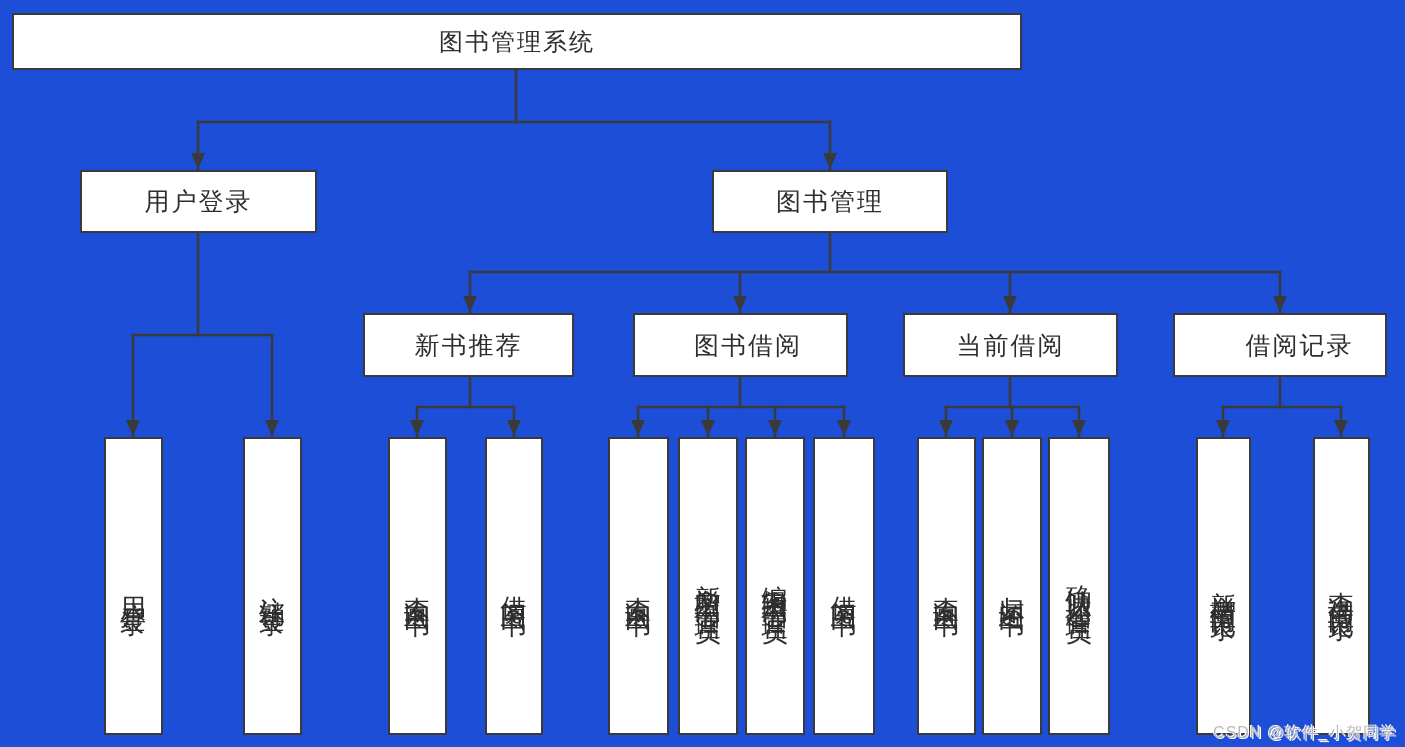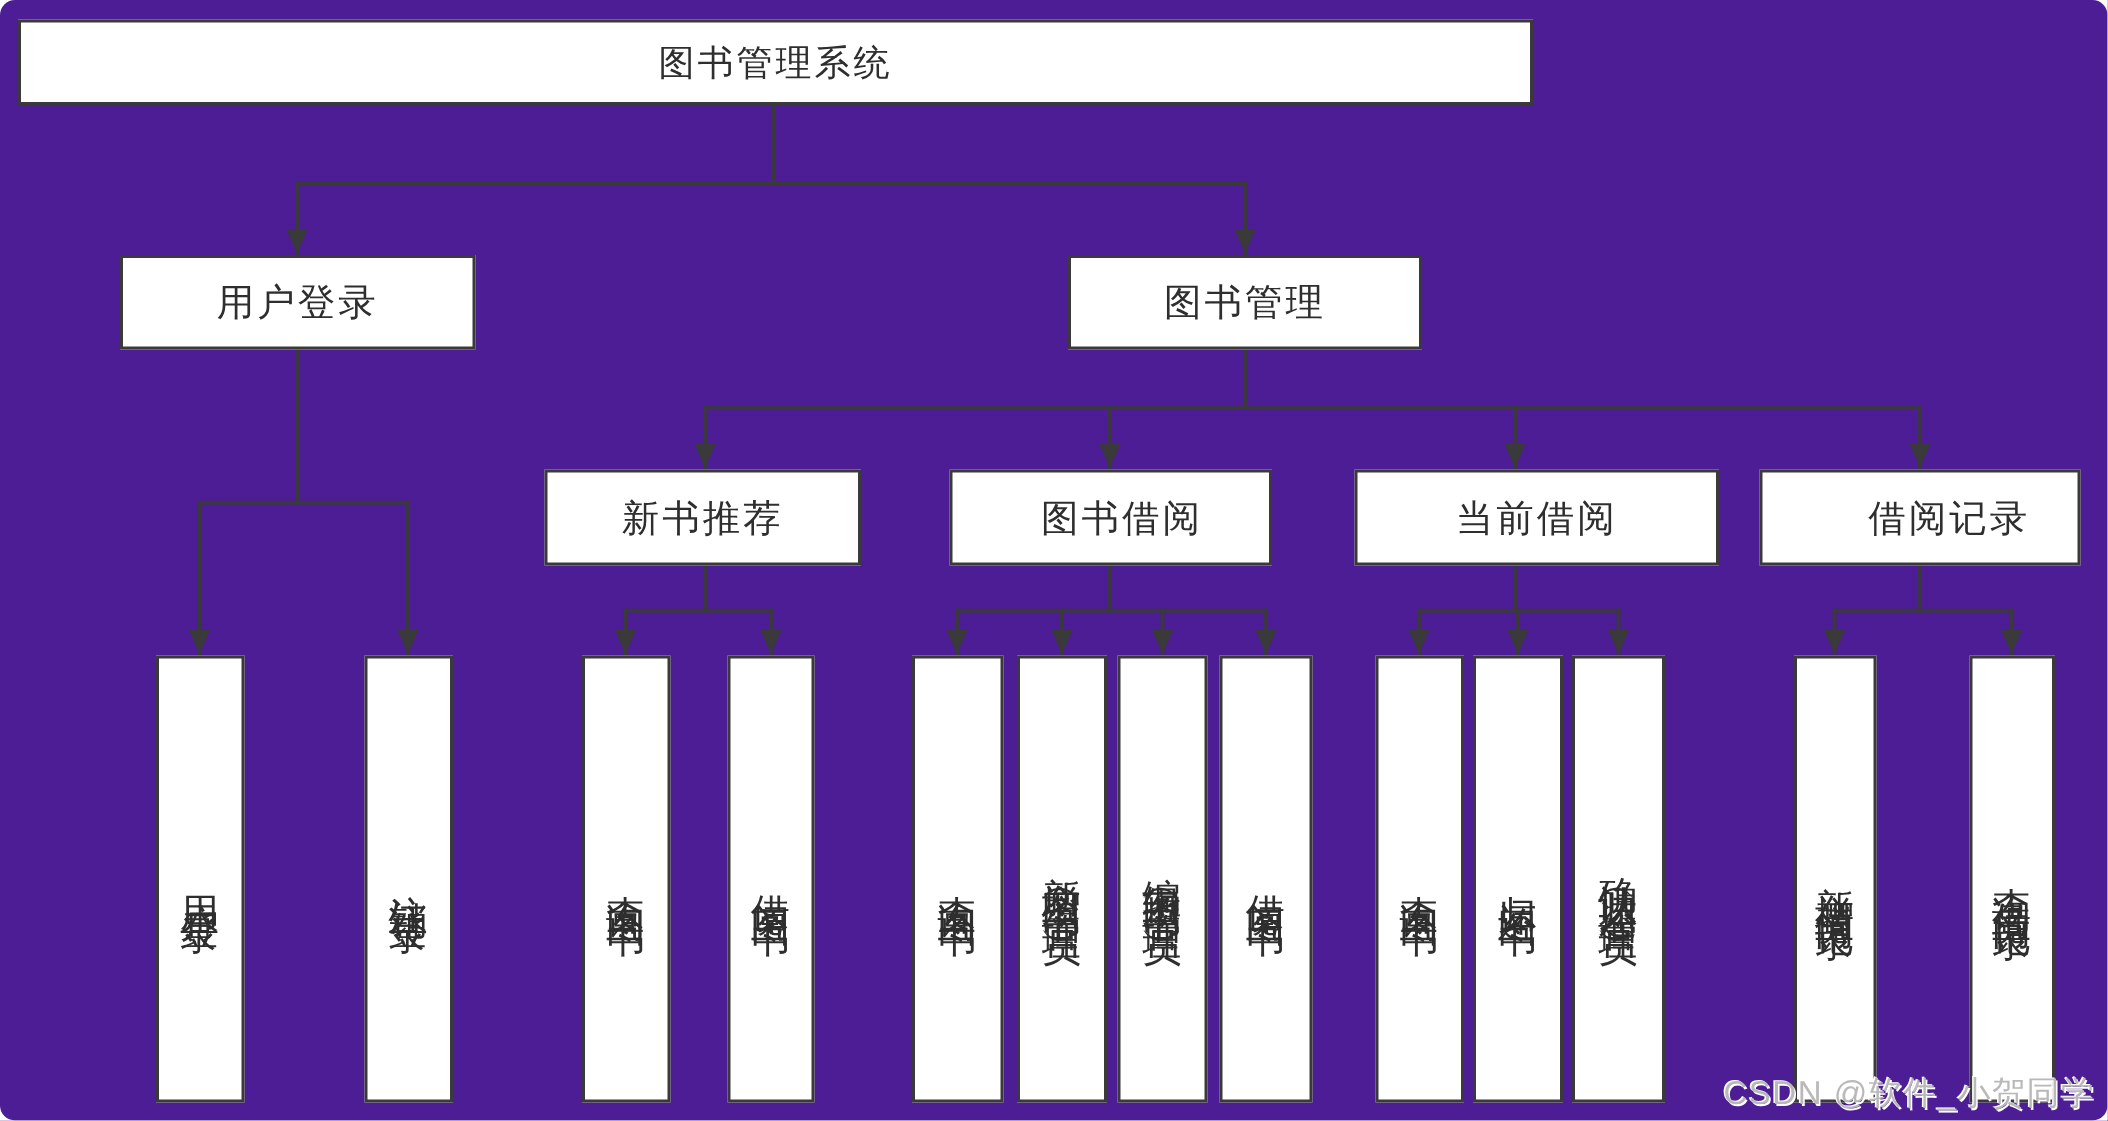--- a/index.html
+++ b/index.html
@@ -5,23 +5,22 @@
   html, body {
     margin: 0;
     padding: 0;
     background: #ffffff;
     font-family: "Liberation Sans", "DejaVu Sans", sans-serif;
   }
   #canvas {
     position: relative;
     width: 1405px;
     height: 747px;
-    background: #4c1d95;
+    background: #1d4ed8;
     overflow: hidden;
-    border-radius: 10px;
   }
   #connectors {
     position: absolute;
     left: 0;
     top: 0;
     z-index: 1;
   }
   .node {
     position: absolute;
     box-sizing: border-box;
@@ -47,21 +46,21 @@
     text-orientation: mixed;
     font-size: 26px;
     letter-spacing: 5px;
     line-height: 1;
     white-space: nowrap;
   }
   #watermark {
     position: absolute;
     right: 8px;
     bottom: 3px;
-    font-size: 22px;
+    font-size: 16px;
     color: #b9b9b9;
     text-shadow: 1px 1px 0 #ffffff, -1px -1px 0 #ffffff;
     letter-spacing: 1px;
     z-index: 3;
     white-space: nowrap;
   }
 </style>
 </head>
 <body>
 
@@ -127,21 +126,21 @@
   <div class="node h-label" style="left:712px; top:170px; width:236px; height:63px;">
     <span>图书管理</span>
   </div>
 
   <div class="node h-label" style="left:363px; top:313px; width:211px; height:64px;">
     <span>新书推荐</span>
   </div>
   <div class="node h-label" style="left:633px; top:313px; width:215px; height:64px;padding-left:15px;">
     <span>图书借阅</span>
   </div>
-  <div class="node h-label" style="left:903px; top:313px; width:243px; height:64px;">
+  <div class="node h-label" style="left:903px; top:313px; width:215px; height:64px;">
     <span>当前借阅</span>
   </div>
   <div class="node h-label" style="left:1173px; top:313px; width:214px; height:64px;padding-left:39px;">
     <span>借阅记录</span>
   </div>
 
   <div class="node leaf" style="left:104px; top:437px; width:59px; height:298px;">
     <span class="v-text">用户登录</span>
   </div>
   <div class="node leaf" style="left:243px; top:437px; width:59px; height:298px;">

